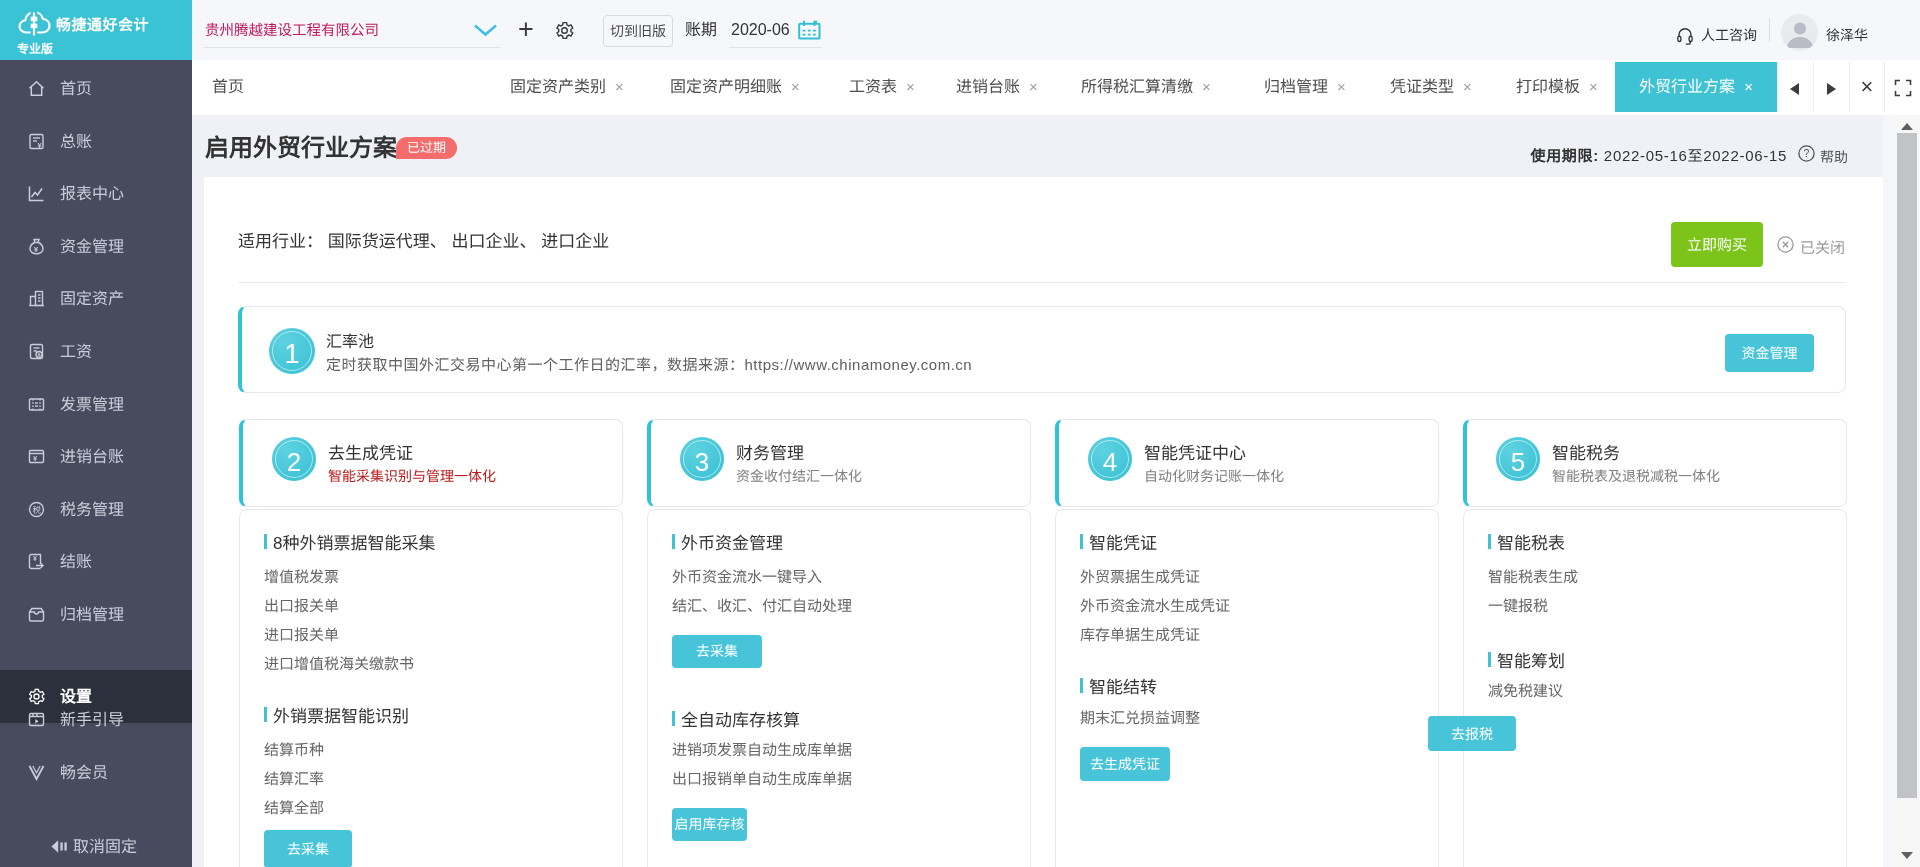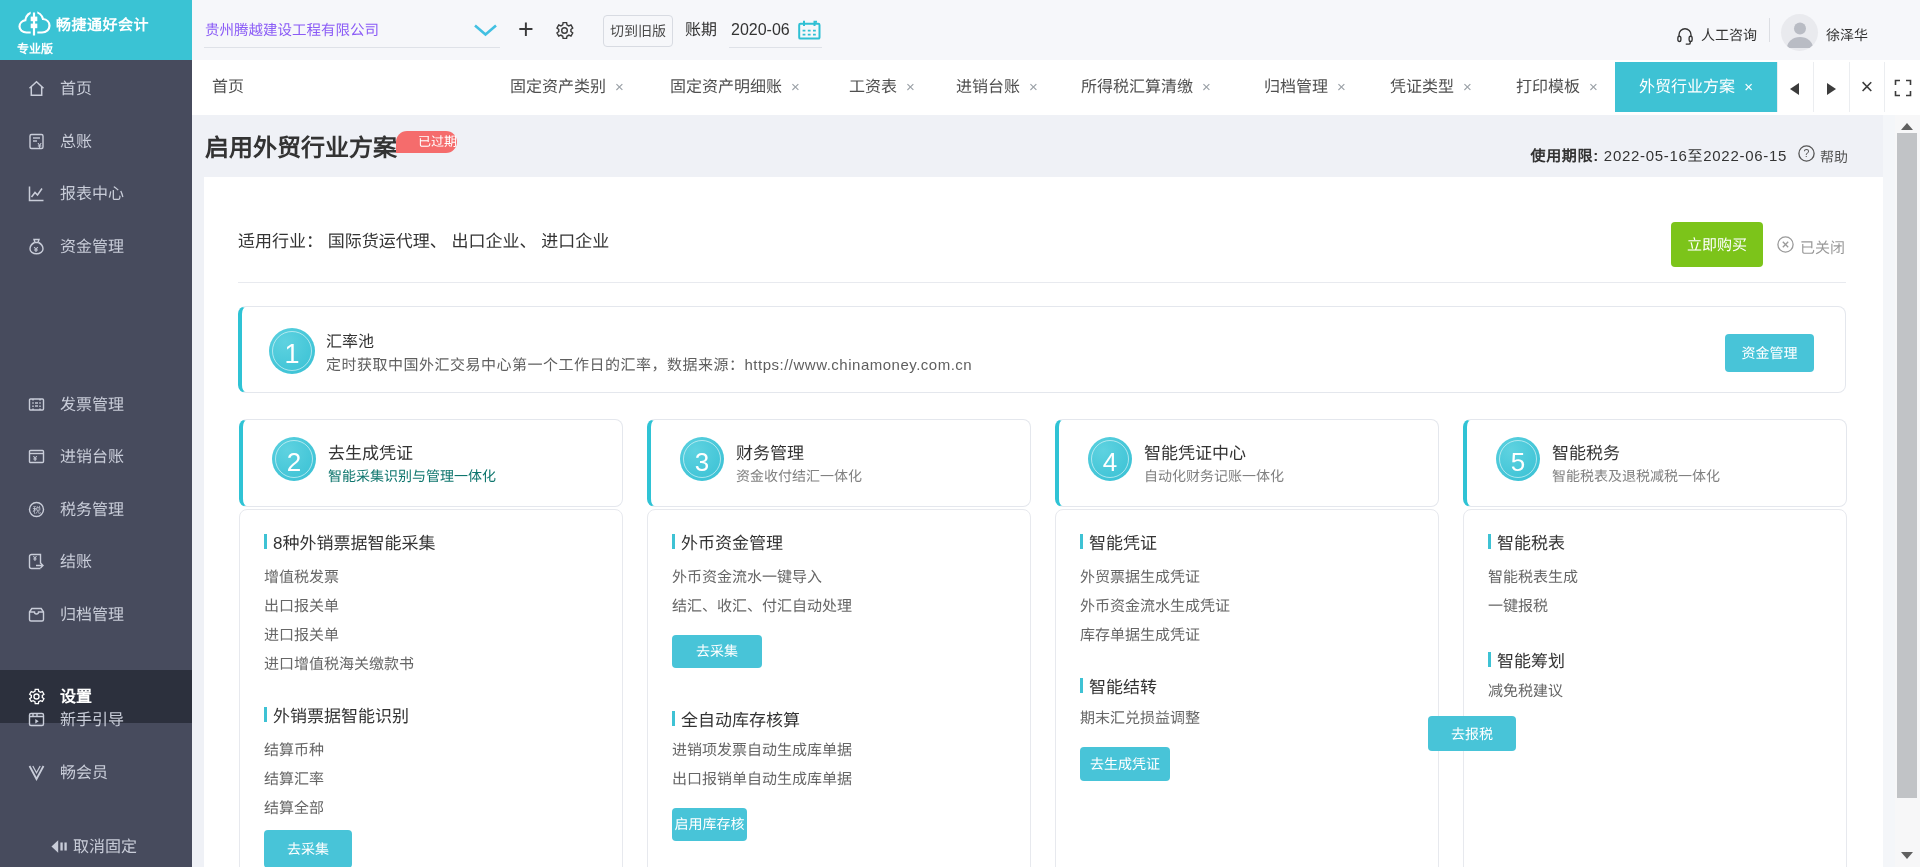--- a/index.html
+++ b/index.html
@@ -6,21 +6,21 @@
 *{margin:0;padding:0;box-sizing:border-box;}
 html,body{width:1920px;height:867px;overflow:hidden;}
 body{font-family:"Liberation Sans",sans-serif;-webkit-font-smoothing:antialiased;}
 #app{position:relative;width:1920px;height:867px;background:#eff1f6;overflow:hidden;}
 .abs{position:absolute;}
 
 #topbar{position:absolute;left:0;top:0;width:1920px;height:60px;background:#f6f7fa;}
 #logo{position:absolute;left:0;top:0;width:192px;height:60px;background:#3ac3d4;}
 #logo .name{position:absolute;left:56px;top:13px;font-size:15px;font-weight:bold;color:#fff;letter-spacing:0.5px;}
 #logo .ver{position:absolute;left:17px;top:39px;font-size:12px;font-weight:bold;color:#fff;}
-.company{position:absolute;left:205px;top:0;height:60px;line-height:60px;font-size:14.5px;color:#8b5cf6;}
+.company{position:absolute;left:205px;top:0;height:60px;line-height:60px;font-size:14.5px;color:#be185d;}
 .cunder{position:absolute;left:204px;top:47px;width:296px;height:1px;background:#dfe2e8;}
 .dunder{position:absolute;left:729px;top:47px;width:93px;height:1px;background:#dfe2e8;}
 .plus{position:absolute;left:518px;top:0;height:60px;line-height:59px;font-size:27px;font-weight:300;color:#3a3a3a;}
 .oldbtn{position:absolute;left:603px;top:15px;width:70px;height:32px;border:1px solid #d8dbe2;border-radius:4px;text-align:center;line-height:30px;font-size:14px;color:#4a4a4a;}
 .zq{position:absolute;left:685px;top:0;height:60px;line-height:60px;font-size:16px;color:#333;}
 .dt{position:absolute;left:731px;top:0;height:60px;line-height:60px;font-size:16px;color:#333;}
 .rc{position:absolute;top:27px;height:16px;line-height:16px;font-size:14px;color:#333;}
 .vdiv{position:absolute;left:1769px;top:18px;width:1px;height:24px;background:#dcdee3;}
 .avatar{position:absolute;left:1781px;top:11px;width:38px;height:38px;border-radius:50%;background:#e9eaee;overflow:hidden;}
 
@@ -31,21 +31,21 @@
 .mitem.on{background:#2c303d;color:#fff;margin-top:30px;}
 
 #tabbar{position:absolute;left:192px;top:60px;width:1728px;height:55px;background:#fff;}
 .tab{position:absolute;top:2px;height:50px;line-height:50px;font-size:16px;color:#4f4f4f;white-space:nowrap;}
 .tx{color:#9aa0a6;font-size:15px;margin-left:9px;}
 .atab{position:absolute;left:1423px;top:2px;width:162px;height:50px;background:#3ec2d4;color:#fff;text-align:center;line-height:50px;font-size:16px;}
 .tctl{position:absolute;top:2px;width:36px;height:50px;border-left:1px solid #ebedf0;}
 
 #content{position:absolute;left:192px;top:115px;width:1703px;height:752px;background:#eff1f6;}
 .ptitle{position:absolute;left:13px;top:13px;font-size:24px;font-weight:bold;color:#333;}
-.pill{position:absolute;left:204px;top:16px;width:61px;height:22px;background:#f56c6c;border-radius:11px 11px 11px 0;color:#fff;font-size:13px;text-align:right;line-height:22px;}
+.pill{position:absolute;left:204px;top:22px;width:61px;height:22px;background:#f56c6c;border-radius:11px 11px 11px 0;color:#fff;font-size:13px;text-align:center;line-height:22px;}
 .period{position:absolute;right:108px;top:29px;font-size:15px;color:#333;letter-spacing:0.7px;}
 #panel{position:absolute;left:12px;top:62px;width:1679px;height:690px;background:#fff;}
 .industry{position:absolute;left:34px;top:50px;font-size:17px;color:#333;}
 .buybtn{position:absolute;left:1467px;top:45px;width:92px;height:45px;background:#7cc41a;border-radius:4px;color:#fff;font-size:15px;text-align:center;line-height:45px;}
 .hr1{position:absolute;left:34px;top:105px;width:1608px;height:1px;background:#e8eaef;}
 .card1{position:absolute;left:34px;top:129px;width:1608px;height:87px;background:#fff;border:1px solid #e4e7ed;border-left:4px solid #2fc3d5;border-radius:8px;}
 .numc{position:absolute;border-radius:50%;background:radial-gradient(circle at 35% 30%, #5ed2e0, #35bfd3);color:#fff;text-align:center;}
 .numc i{position:absolute;left:3px;top:3px;right:3px;bottom:3px;border:1px solid rgba(255,255,255,.55);border-radius:50%;font-style:normal;}
 .cbtn{position:absolute;background:#48c4d8;border-radius:4px;color:#fff;font-size:14px;text-align:center;}
 .hcard{position:absolute;top:242px;width:384px;height:88px;background:#fff;border:1px solid #e4e7ed;border-left:4px solid #2fc3d5;border-radius:8px;}
@@ -138,20 +138,41 @@
         <div class="txt">报表中心</div>
       </div>
     <div class="mitem" style="top:160px">
         <svg class="ic" viewBox="0 0 19 19" fill="none" stroke="#c9cdd9" stroke-width="1.4">
           <path d="M7.5 5.5 C4.5 7 3 9.5 3 12 a6.5 4.8 0 0 0 13 0 c0-2.5-1.5-5-4.5-6.5"></path>
           <path d="M7 2.5 h5 l-1 3 h-3 z"></path>
           <text x="6.7" y="14.5" font-size="8" fill="#c9cdd9" stroke="none" font-weight="bold">¥</text>
         </svg>
         <div class="txt">资金管理</div>
       </div>
+    <div class="mitem" style="top:212px">
+        <svg class="ic" viewBox="0 0 19 19" fill="none" stroke="#c9cdd9" stroke-width="1.4">
+          <path d="M3.5 16.5 V7.5 H8.5"></path>
+          <rect x="8.5" y="2.5" width="7" height="14"></rect>
+          <line x1="2" y1="16.5" x2="17" y2="16.5"></line>
+          <line x1="11" y1="6" x2="13.5" y2="6"></line>
+          <line x1="11" y1="9" x2="13.5" y2="9"></line>
+          <line x1="11" y1="12" x2="13.5" y2="12"></line>
+        </svg>
+        <div class="txt">固定资产</div>
+      </div>
+    <div class="mitem" style="top:265px">
+        <svg class="ic" viewBox="0 0 19 19" fill="none" stroke="#c9cdd9" stroke-width="1.4">
+          <rect x="3.5" y="2.5" width="12" height="14" rx="1.5"></rect>
+          <line x1="6.5" y1="6" x2="12.5" y2="6"></line>
+          <line x1="6.5" y1="9" x2="10" y2="9"></line>
+          <circle cx="12" cy="12.5" r="3"></circle>
+          <text x="10.3" y="14.8" font-size="6.5" fill="#c9cdd9" stroke="none">¥</text>
+        </svg>
+        <div class="txt">工资</div>
+      </div>
     <div class="mitem" style="top:318px">
         <svg class="ic" viewBox="0 0 19 19" fill="none" stroke="#c9cdd9" stroke-width="1.4">
           <rect x="2.5" y="4" width="14" height="11" rx="1"></rect>
           <path d="M6 4 v11 M13 4 v11" stroke-dasharray="1.6 1.6"></path>
           <line x1="8" y1="8" x2="11" y2="8"></line>
           <line x1="8" y1="11" x2="11" y2="11"></line>
         </svg>
         <div class="txt">发票管理</div>
       </div>
     <div class="mitem" style="top:370px">
@@ -267,21 +288,21 @@
         <div class="abs" style="left:84px;top:21px;font-size:16px;color:#333;">汇率池</div>
         <div class="abs" style="left:84px;top:46px;font-size:15px;color:#5f5f5f;letter-spacing:0.5px;">定时获取中国外汇交易中心第一个工作日的汇率，数据来源：https://www.chinamoney.com.cn</div>
         <div class="cbtn" style="left:1483px;top:27px;width:89px;height:38px;line-height:38px;">资金管理</div>
       </div>
 
       <div class="hcard" style="left:35px;">
         <div class="numc" style="left:29px;top:17px;width:44px;height:44px;font-size:26px;line-height:42px;">
             <i>2</i>
           </div>
         <div class="abs" style="left:85px;top:19px;font-size:17px;color:#333;">去生成凭证</div>
-        <div class="abs" style="left:85px;top:45px;font-size:14px;color:#0f766e;">智能采集识别与管理一体化</div>
+        <div class="abs" style="left:85px;top:45px;font-size:14px;color:#b91c1c;">智能采集识别与管理一体化</div>
       </div>
       <div class="hcard" style="left:443px;">
         <div class="numc" style="left:29px;top:17px;width:44px;height:44px;font-size:26px;line-height:42px;">
             <i>3</i>
           </div>
         <div class="abs" style="left:85px;top:19px;font-size:17px;color:#333;">财务管理</div>
         <div class="abs" style="left:85px;top:45px;font-size:14px;color:#818181;">资金收付结汇一体化</div>
       </div>
       <div class="hcard" style="left:851px;">
         <div class="numc" style="left:29px;top:17px;width:44px;height:44px;font-size:26px;line-height:42px;">

